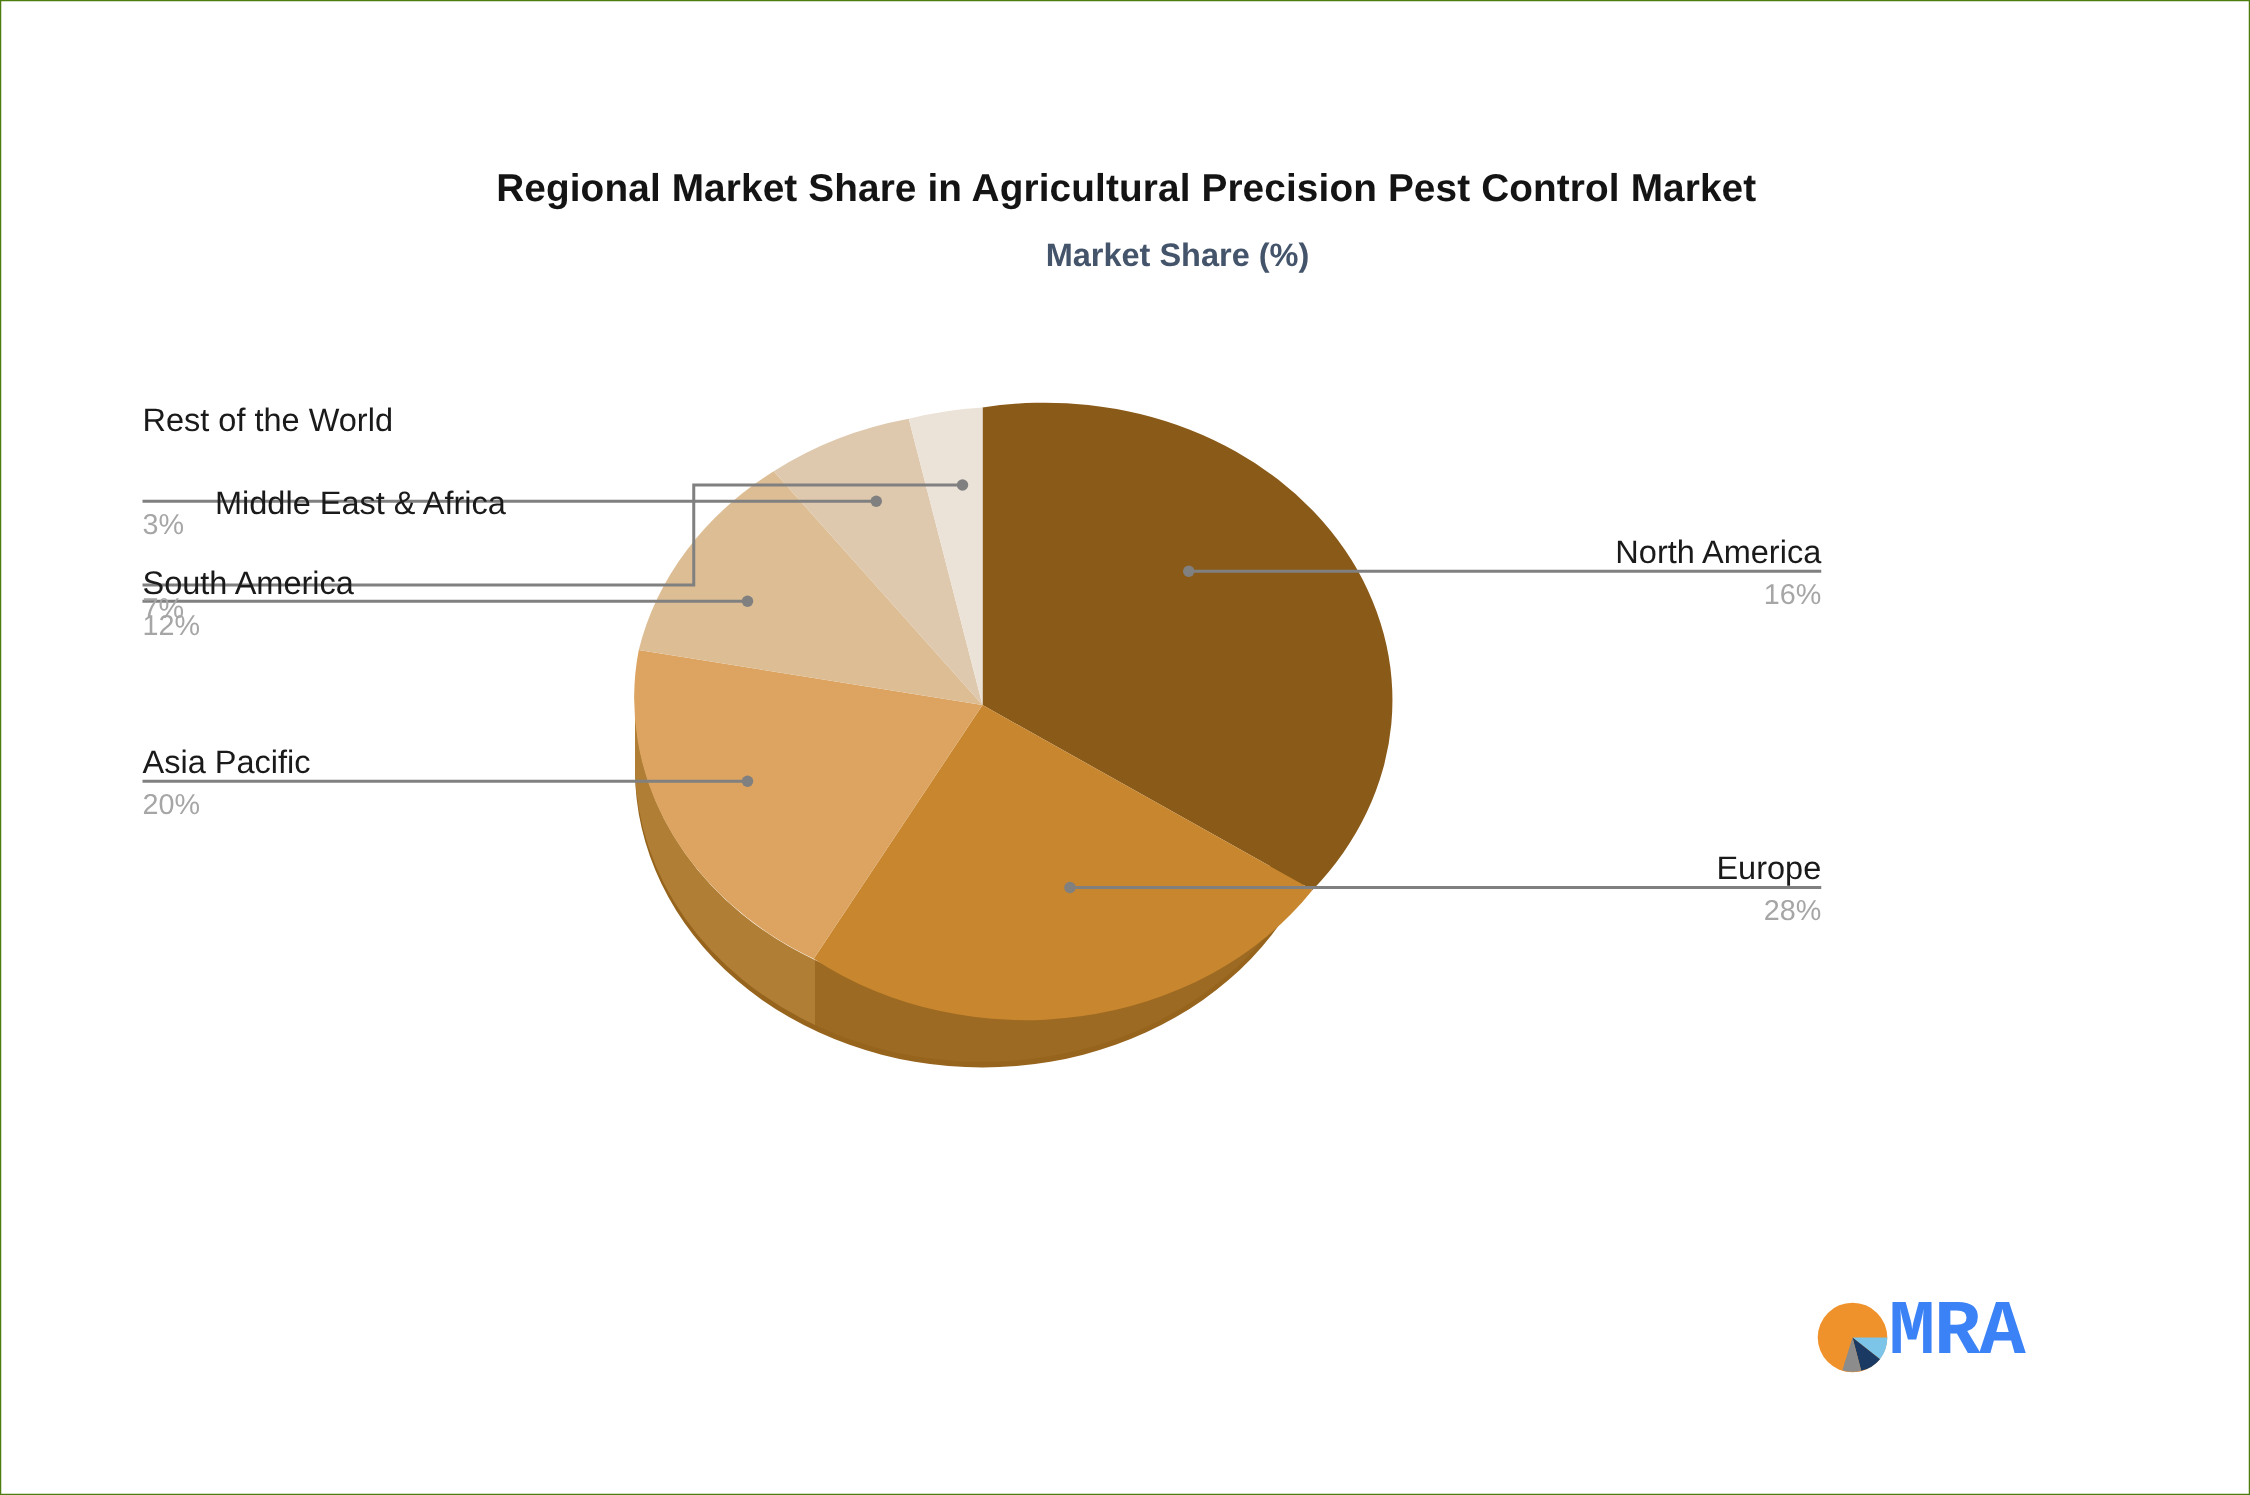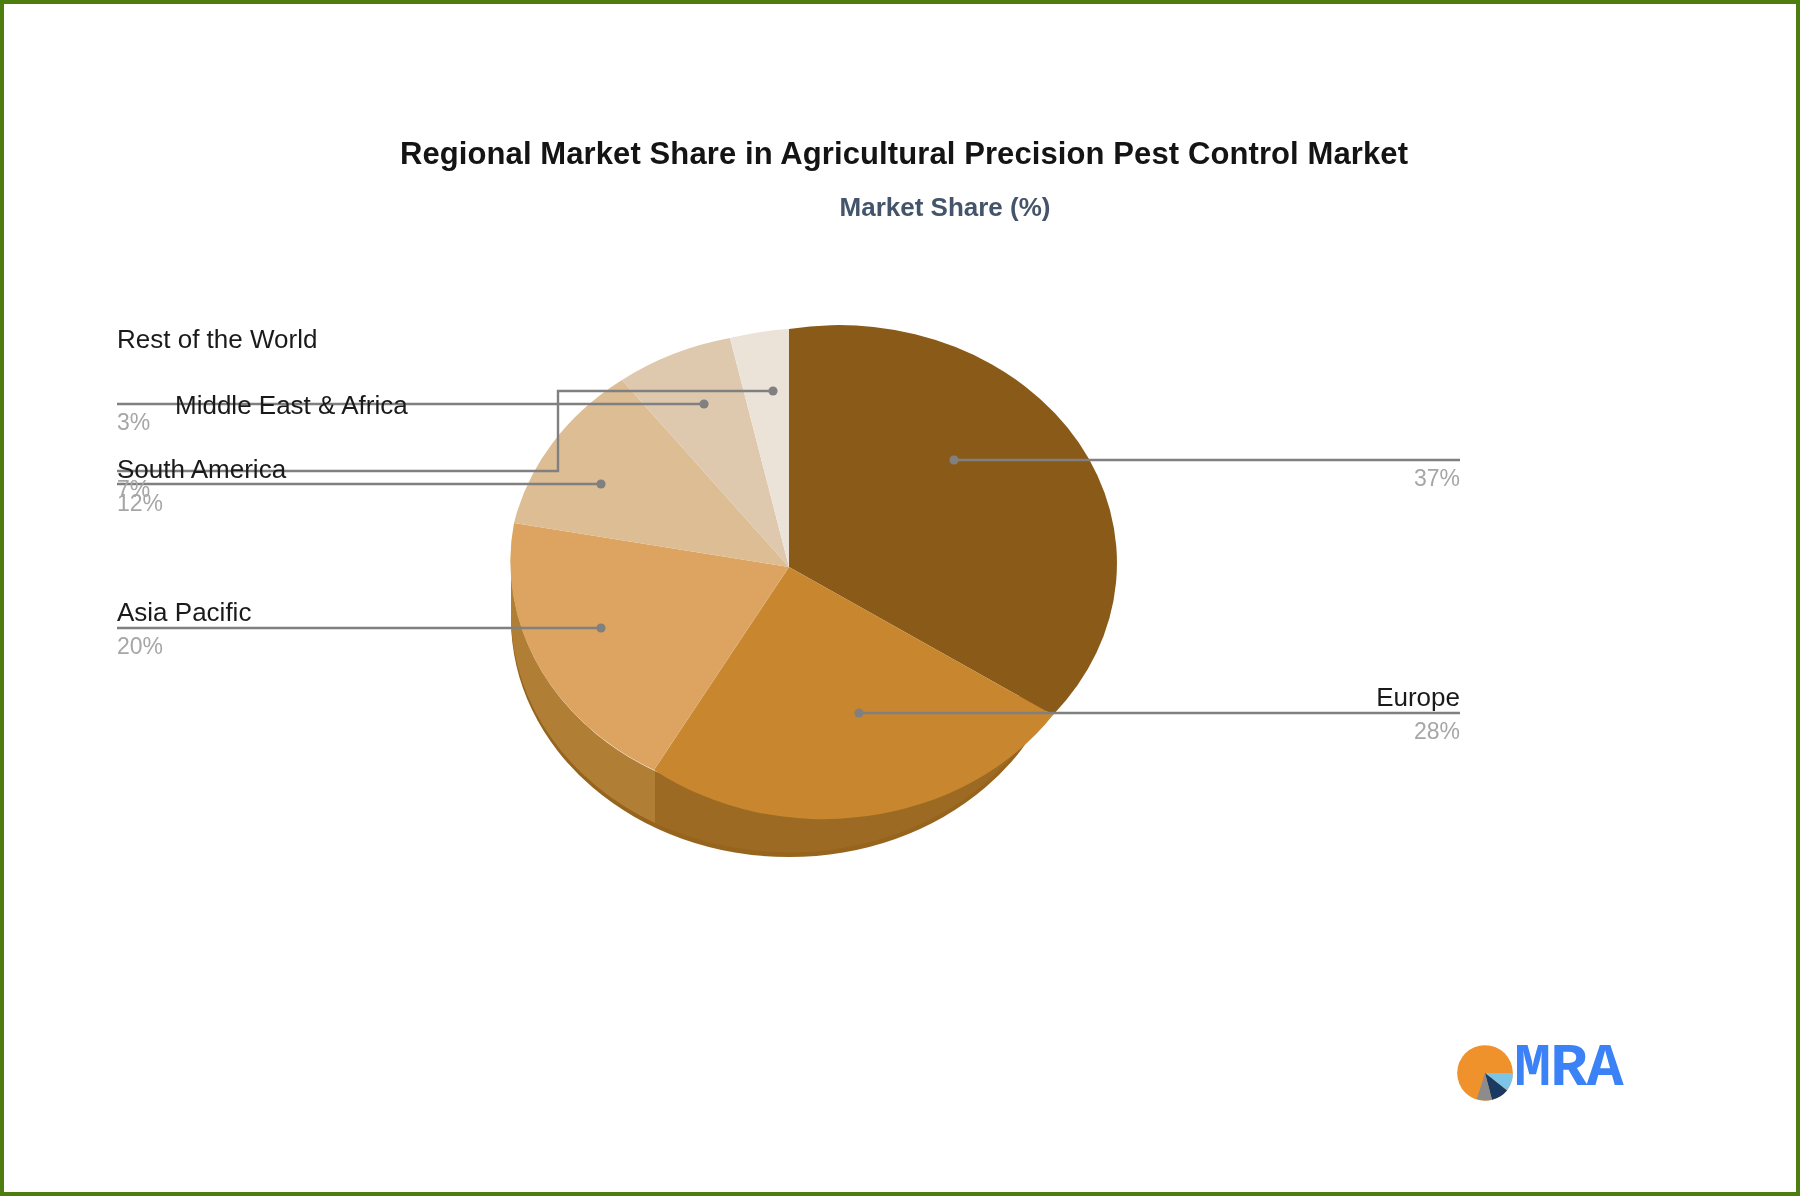--- a/index.html
+++ b/index.html
@@ -11,21 +11,21 @@
     width: 1800px;
     height: 1196px;
     font-family: "Liberation Sans", sans-serif;
     position: relative;
     overflow: hidden;
   }
   #canvas {
     position: absolute;
     inset: 0;
     background: #ffffff;
-    border: 4px solid #4d7c0f;
+    border: 1px solid #4d7c0f;
     box-sizing: border-box;
   }
 
   
   .title {
     position: absolute;
     left: 0;
     top: 132px;
     width: 1800px;
     text-align: center;
@@ -196,22 +196,25 @@
     <span class="val">12%</span>
   </div>
 
   <div class="lbl left" style="left:113px; top:593px;">
     <span class="name">Asia Pacific</span>
   </div>
   <div class="lbl left" style="left:113px; top:629px;">
     <span class="val">20%</span>
   </div>
 
+  <div class="lbl right" style="left:1056px; top:425px; width:400px;">
+    <span class="name">North America</span>
+  </div>
   <div class="lbl right" style="left:1056px; top:461px; width:400px;">
-    <span class="val">37%</span>
+    <span class="val">16%</span>
   </div>
 
   <div class="lbl right" style="left:1056px; top:678px; width:400px;">
     <span class="name">Europe</span>
   </div>
   <div class="lbl right" style="left:1056px; top:714px; width:400px;">
     <span class="val">28%</span>
   </div>
 
   <div id="logo">

